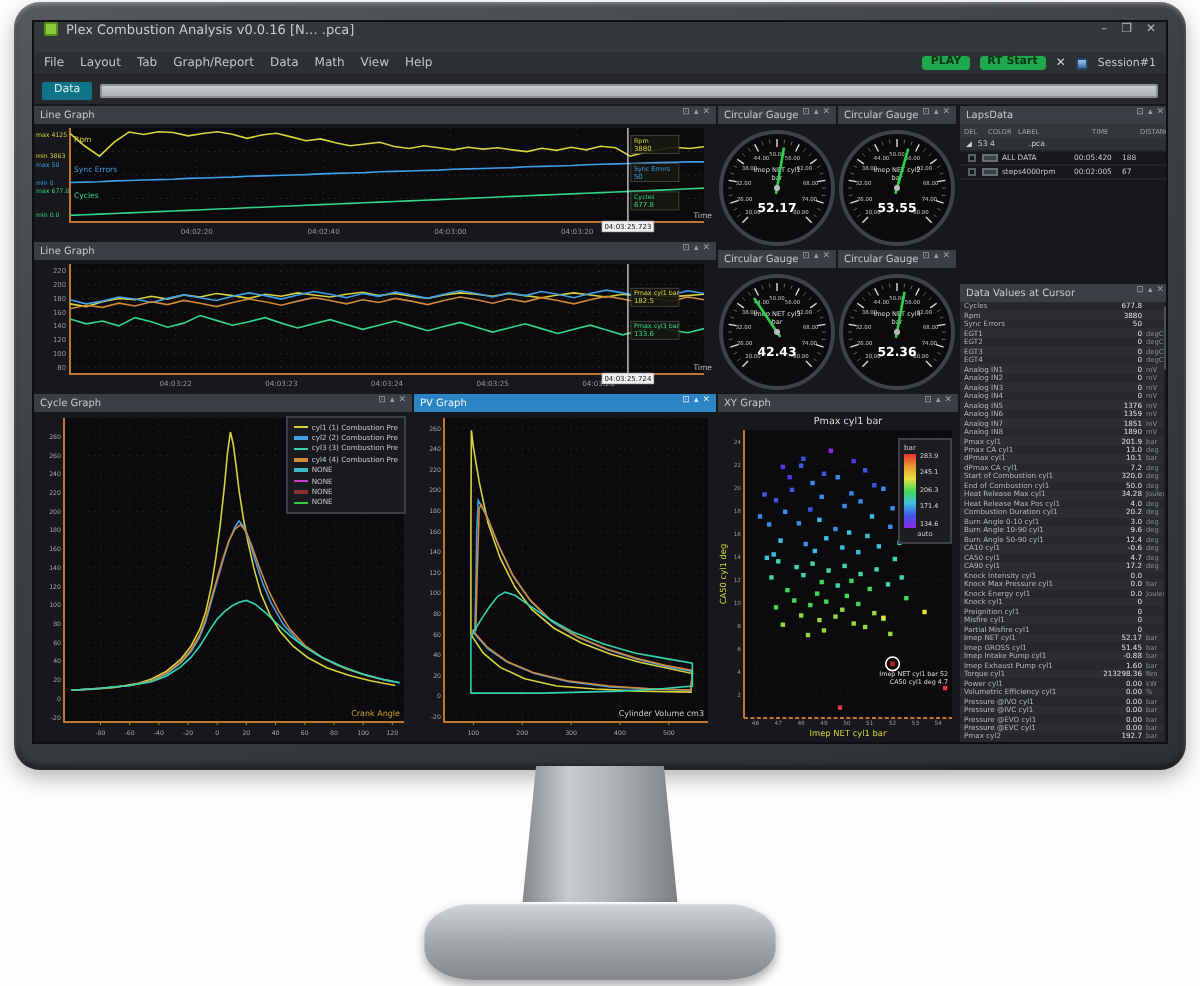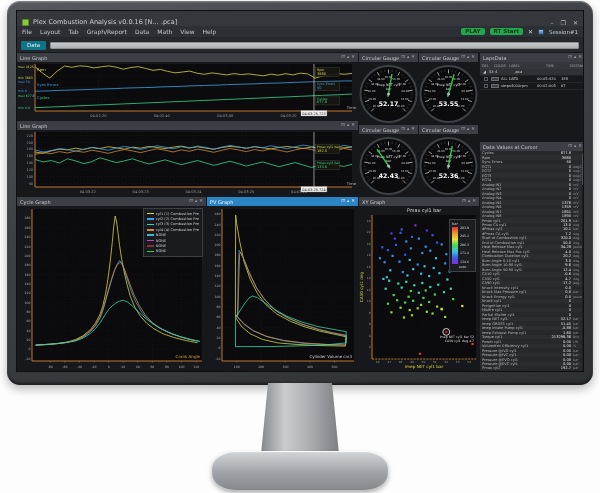--- a/index.html
+++ b/index.html
@@ -6,21 +6,21 @@
 html,body{width:600px;height:493px;background:#fdfdfd;font-family:"DejaVu Sans",sans-serif;overflow:hidden;position:relative}
 #monitor{position:absolute;left:7px;top:1px;width:586px;height:384px;border-radius:13px;
  background:linear-gradient(160deg,#565a5f,#3d4044 40%,#2e3134);
  box-shadow:0 4px 10px rgba(0,0,0,.28), inset 0 1px 2px rgba(255,255,255,.35), inset 0 -2px 3px rgba(0,0,0,.55);}
 #screen{position:absolute;left:9px;top:9px;width:568px;height:362px;background:#222427;overflow:hidden;border:1px solid #0e0f11}
 #stand-neck{position:absolute;left:261px;top:383px;width:78px;height:71px;
  background:linear-gradient(90deg,#84888c,#c9cccf 30%,#b4b7ba 55%,#7c8084);
  clip-path:polygon(9% 0,91% 0,100% 100%,0% 100%);}
 #stand-base{position:absolute;left:212px;top:451px;width:176px;height:39px;border-radius:24px/16px;
  background:linear-gradient(#d4d7da,#a0a4a8 55%,#84888c);box-shadow:0 3px 5px rgba(0,0,0,.3), inset 0 1px 1px #fff;}
-.titlebar{height:15px;background:#34373c;display:flex;align-items:flex-end;padding:0 5px;gap:4px}
+.titlebar{height:15px;background:#34373c;display:flex;align-items:flex-start;padding:0 5px;gap:4px}
 .appicon{width:7px;height:7px;background:#8dc63f;border:1px solid #5a8f1e;border-radius:1px;flex:none}
 .wtitle{font-size:6.5px;color:#c9ccd0;white-space:nowrap;overflow:hidden;flex:1}
 .winbtns{display:flex;gap:7px}
 .winbtns span{font-size:6px;color:#b9bcc0;cursor:default}
 .menubar{height:12px;background:#2c2f34;display:flex;align-items:center;padding:0 5px;border-bottom:1px solid #222427}
 #menuitems{display:flex;gap:8px;flex:1}
 .mitem{font-size:6px;color:#c3c6ca}
 .menuright{display:flex;align-items:center;gap:5px}
 .gbtn{font-size:5.5px;font-weight:bold;color:#0a3а14;color:#0a3314;background:#1fa84e;border-radius:2px;padding:1px 4px;line-height:1}
 .mx{font-size:6px;color:#cfd2d6}

